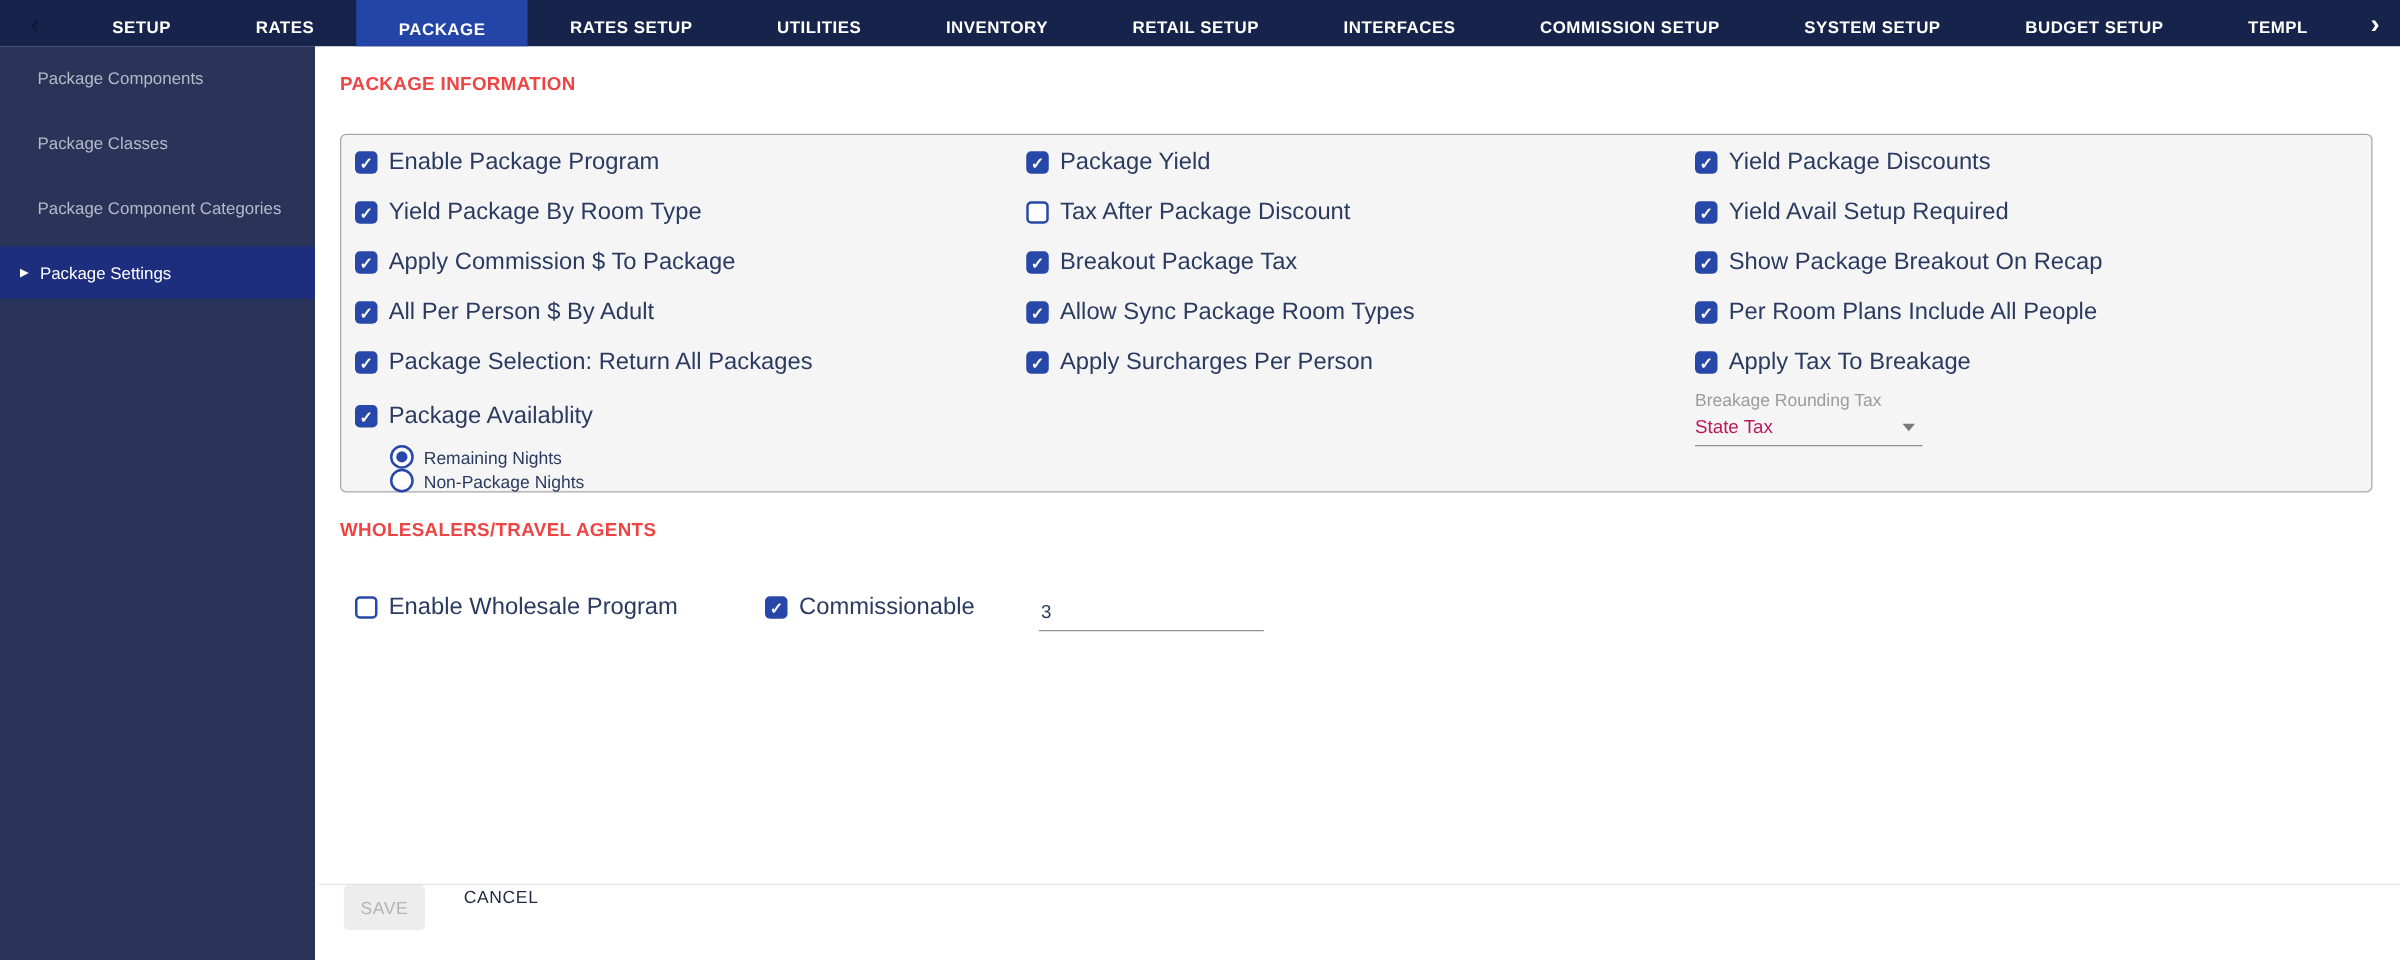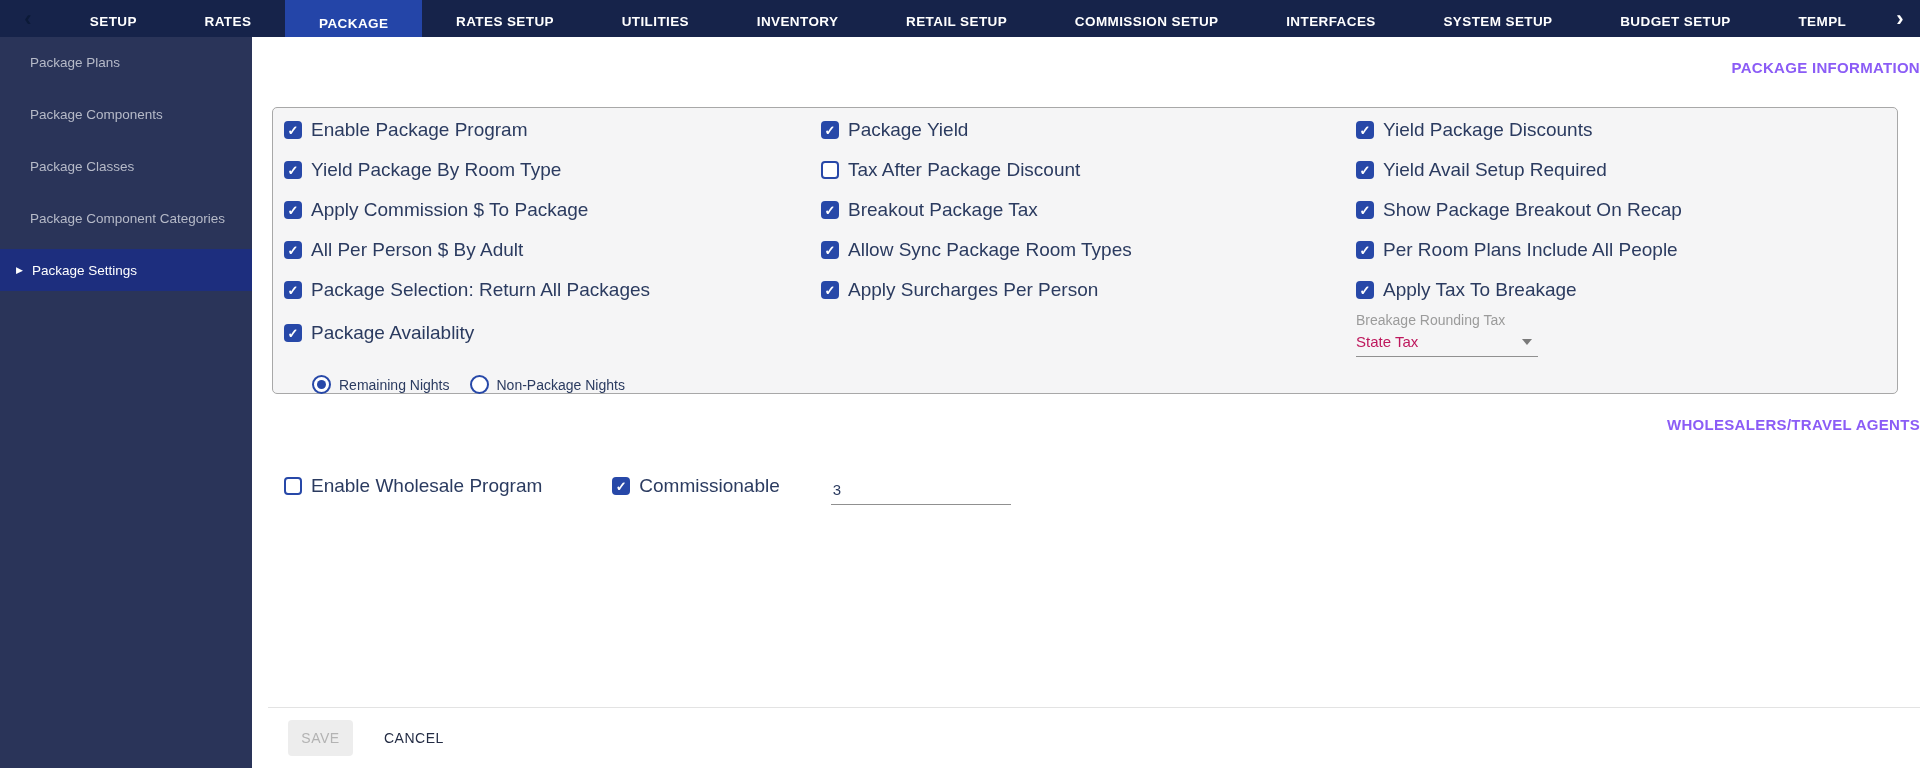--- a/index.html
+++ b/index.html
@@ -21,39 +21,39 @@
   
   .shell { display:flex; height:731px; }
   .sidebar { width:252px; background:#2a3459; flex:none; padding-top:4px; }
   .side-item { height:42px; margin-bottom:10px; display:flex; align-items:center;
                padding-left:30px; color:#b6bac8; font-size:13.5px; cursor:pointer; }
   .side-item .tri { display:none; }
   .side-item.active { background:#1d2e7e; color:#ffffff; padding-left:16px; }
   .side-item.active .tri { display:inline-block; font-size:9px; margin-right:9px; color:#ffffff; }
 
   .main { flex:1; position:relative; background:#fff; }
-  h2.sec-title { margin:22px 0 0 20px; font-size:15px; font-weight:bold; color:#8b5cf6;
-                 letter-spacing:.3px; height:18px; line-height:18px;text-align:right; }
+  h2.sec-title { margin:22px 0 0 20px; font-size:15px; font-weight:bold; color:#ef4444;
+                 letter-spacing:.3px; height:18px; line-height:18px; }
 
   
   .panel { margin:30px 0 0 20px; width:1626px; height:287px; background:#f5f5f6;
            border:1px solid #a8a8a8; border-radius:5px;
            display:grid; grid-template-columns:537px 535px 1fr;
            grid-template-rows:40px 40px 40px 40px 40px 46px 38px;
            padding:2px 0 0 11px; }
   .field { display:flex; align-items:center; cursor:pointer; }
   .cb { width:18px; height:18px; border-radius:4px; flex:none; display:flex;
         align-items:center; justify-content:center; }
   .cb[data-checked="true"]  { background:#2748a8; }
   .cb[data-checked="false"] { background:#ffffff; border:2px solid #2748a8; }
   .cb .check { color:#fff; font-size:13px; font-weight:bold; line-height:1; }
   .lbl { margin-left:9px; font-size:19px; color:#2b3b60; white-space:nowrap; }
 
   .avail   { grid-column:1; grid-row:6; }
-  .radios  { grid-column:1; grid-row:7; display:flex; align-items:flex-end; padding-left:28px; }
+  .radios  { grid-column:1; grid-row:7; display:flex; align-items:flex-start; padding-left:28px;flex-direction:column; }
   .radio-field { display:flex; align-items:center; cursor:pointer; margin-right:20px; }
   .radio { width:19px; height:19px; border:2px solid #2748a8; border-radius:50%; background:#fff;
            flex:none; display:flex; align-items:center; justify-content:center; }
   .radio .dot { width:9px; height:9px; border-radius:50%; background:#2748a8; display:none; }
   .radio[data-checked="true"] .dot { display:block; }
   .radio-lbl { margin-left:8px; font-size:14px; color:#2b3b60; white-space:nowrap; }
 
   .breakage { grid-column:3; grid-row:6 / span 2; width:182px; align-self:start; margin-top:2px; }
   .breakage .flabel { font-size:14px; color:#9b9b9b; margin-bottom:5px; }
   .dd { display:flex; align-items:center; justify-content:space-between;
@@ -64,55 +64,51 @@
 
   
   .wh-row { display:flex; align-items:flex-start; margin:41px 0 0 16px; height:26px; }
   .wh-row .field { height:18px; margin-top:2px;padding-left:16px; }
   .gap1 { margin-left:54px; } .gap2 { margin-left:51px; }
   .uinput { width:180px; border:none; border-bottom:1px solid #909090; background:transparent;
             font-size:15px; color:#2b3b60; font-family:"Liberation Sans",sans-serif;
             padding:4px 2px 6px 2px; outline:none; margin-top:2px; }
 
   
-  .footer { position:absolute; left:16px; right:0; bottom:0; height:61px; background:#fff;
-            border-top:1px solid #e3e3e3; display:flex; align-items:center; padding-left:20px; }
+  .footer { position:absolute; left:3px; right:0; bottom:0; height:61px; background:#fff;
+            border-top:1px solid #e3e3e3; display:flex; align-items:flex-start; padding-left:20px; }
   .btn-save { width:65px; height:36px; background:#ededed; border:none; border-radius:4px;
               color:#b3b3b3; font-size:14px; letter-spacing:.5px; font-family:inherit; }
   .btn-cancel { margin-left:25px; background:none; border:none; color:#232c44; font-size:14px;
                 letter-spacing:.5px; cursor:pointer; font-family:inherit; }
 </style>
 </head>
 <body>
 
 <div class="nav">
   <div class="nav-chevron back">‹</div>
   <div class="nav-tabs">
     <div class="tab">SETUP</div>
     <div class="tab">RATES</div>
     <div class="tab active">PACKAGE</div>
     <div class="tab">RATES SETUP</div>
     <div class="tab">UTILITIES</div>
     <div class="tab">INVENTORY</div>
     <div class="tab">RETAIL SETUP</div>
+    <div class="tab">INTERFACES</div>
     <div class="tab">COMMISSION SETUP</div>
-    <div class="tab">INTERFACES</div>
     <div class="tab">SYSTEM SETUP</div>
     <div class="tab">BUDGET SETUP</div>
     <div class="tab">TEMPL</div>
   </div>
   <div class="nav-chevron fwd">›</div>
 </div>
 
 <div class="shell">
   <div class="sidebar">
-    <div class="side-item">
-
-      <span>Package Plans</span>
-    </div>
     <div class="side-item">
 
       <span>Package Components</span>
     </div>
     <div class="side-item">
 
       <span>Package Classes</span>
     </div>
     <div class="side-item">
 

